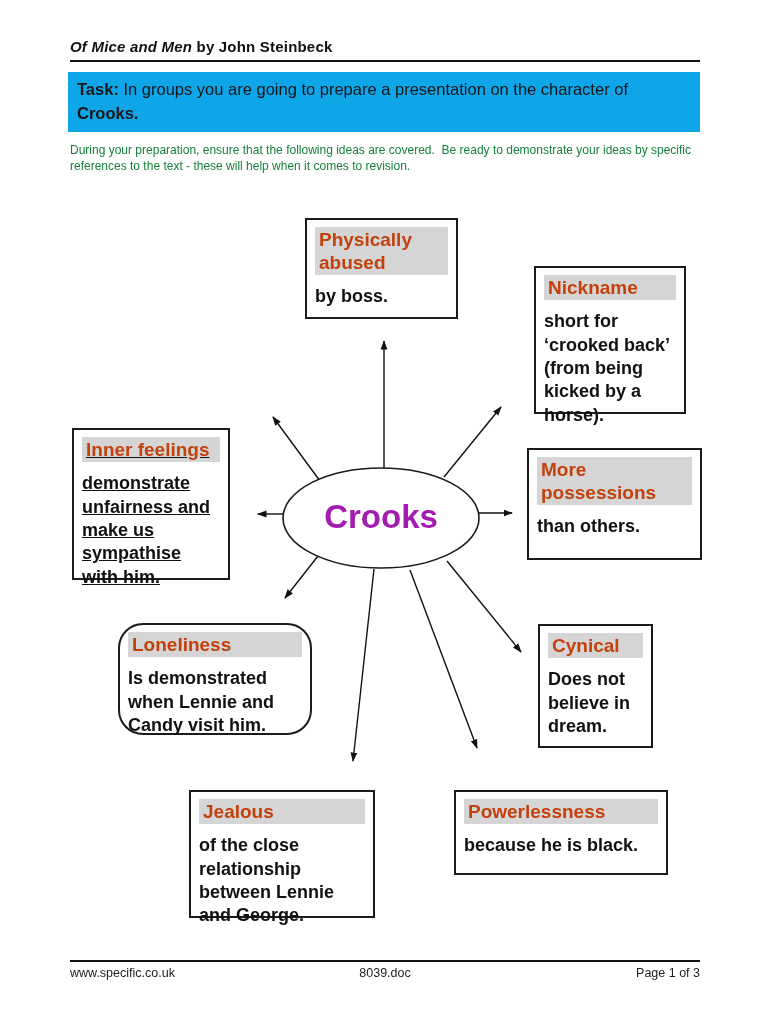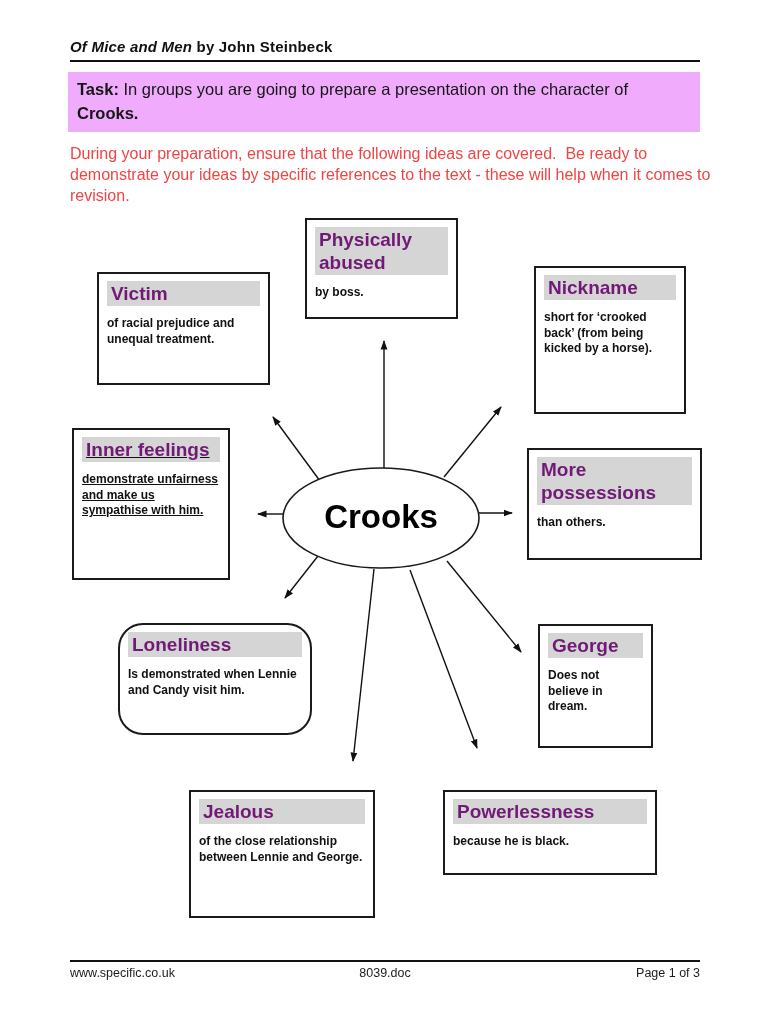--- a/index.html
+++ b/index.html
@@ -8,52 +8,52 @@
     font-family:"Liberation Sans","DejaVu Sans",sans-serif;color:#111;
     overflow:hidden;margin:0 auto;
   }
   
   .header-title{position:absolute;left:70px;top:38px;font-size:15px;font-weight:bold;letter-spacing:.2px;}
   .header-title .t-italic{font-style:italic;}
   .header-rule{position:absolute;left:70px;top:60px;width:630px;height:2px;background:#111;}
   
   .task-box{
     position:absolute;left:68px;top:72px;width:632px;box-sizing:border-box;
-    background:#f0abfc;padding:6px 9px;font-size:16.5px;line-height:1.45;color:#161616;
+    background:#0ea5e9;padding:6px 9px;font-size:16.5px;line-height:1.45;color:#161616;
   }
   .task-box .b{font-weight:bold;}
   
   .intro{
-    position:absolute;left:70px;top:143px;width:648px;font-size:16px;line-height:1.32;
-    color:#ef4444;white-space:pre-wrap;
+    position:absolute;left:70px;top:143px;width:648px;font-size:12px;line-height:1.32;
+    color:#15803d;white-space:pre-wrap;
   }
   
   .diagram-svg{position:absolute;left:0;top:0;width:768px;height:1024px;}
   .crooks-label{
     position:absolute;left:281px;top:499px;width:200px;text-align:center;
-    font-size:33px;font-weight:bold;color:#000000;line-height:1.1;
+    font-size:33px;font-weight:bold;color:#a21caf;line-height:1.1;
   }
   .node{
     position:absolute;border:2px solid #1a1a1a;background:#ffffff;
     padding:7px 8px;box-sizing:border-box;
   }
   .node h3{
-    margin:0;font-size:19px;line-height:1.22;font-weight:bold;color:#701a75;
+    margin:0;font-size:19px;line-height:1.22;font-weight:bold;color:#c2410c;
     background:#d5d5d5;padding:1px 4px;
   }
-  .node p{margin:10px 0 0;font-size:12px;font-weight:bold;line-height:1.3;color:#111;}
+  .node p{margin:10px 0 0;font-size:18px;font-weight:bold;line-height:1.3;color:#111;}
   #node-physically-abused{left:305px;top:218px;width:153px;height:101px;}
   #node-victim{left:97px;top:272px;width:173px;height:113px;}
   #node-nickname{left:515px;top:266px;width:152px;height:148px;margin-left:19px;}
   #node-inner-feelings{left:72px;top:428px;width:158px;height:152px;text-decoration:underline;}
   #node-more-possessions{left:527px;top:448px;width:175px;height:112px;}
   #node-loneliness{left:118px;top:623px;width:194px;height:112px;border-radius:25px;}
   #node-cynical{left:538px;top:624px;width:115px;height:124px;}
   #node-jealous{left:189px;top:790px;width:186px;height:128px;}
-  #node-powerlessness{left:443px;top:790px;width:214px;height:85px;}
+  #node-powerlessness{left:454px;top:790px;width:214px;height:85px;}
   
   .footer-rule{position:absolute;left:70px;top:960px;width:630px;height:1.5px;background:#111;}
   .footer{
     position:absolute;left:70px;top:966px;width:630px;display:flex;
     font-size:12.5px;color:#1c1c1c;
   }
   .footer .f-left{flex:1;text-align:left;}
   .footer .f-center{flex:1;text-align:center;}
   .footer .f-right{flex:1;text-align:right;}
 </style>
@@ -93,24 +93,20 @@
     <ellipse cx="381" cy="518" rx="98" ry="50" fill="#ffffff" stroke="#1a1a1a" stroke-width="1.6"></ellipse>
   </svg>
 
   <div class="crooks-label">Crooks</div>
 
   <div class="node" id="node-physically-abused">
     <h3>Physically abused</h3>
     <p>by boss.</p>
   </div>
 
-  <div class="node" id="node-victim">
-    <h3>Victim</h3>
-    <p>of racial prejudice and unequal treatment.</p>
-  </div>
 
   <div class="node" id="node-nickname">
     <h3>Nickname</h3>
     <p>short for ‘crooked back’ (from being kicked by a horse).</p>
   </div>
 
   <div class="node" id="node-inner-feelings">
     <h3>Inner feelings</h3>
     <p>demonstrate unfairness and make us sympathise with him.</p>
   </div>
@@ -119,21 +115,21 @@
     <h3>More possessions</h3>
     <p>than others.</p>
   </div>
 
   <div class="node" id="node-loneliness">
     <h3>Loneliness</h3>
     <p>Is demonstrated when Lennie and Candy visit him.</p>
   </div>
 
   <div class="node" id="node-cynical">
-    <h3>George</h3>
+    <h3>Cynical</h3>
     <p>Does not believe in dream.</p>
   </div>
 
   <div class="node" id="node-jealous">
     <h3>Jealous</h3>
     <p>of the close relationship between Lennie and George.</p>
   </div>
 
   <div class="node" id="node-powerlessness">
     <h3>Powerlessness</h3>

